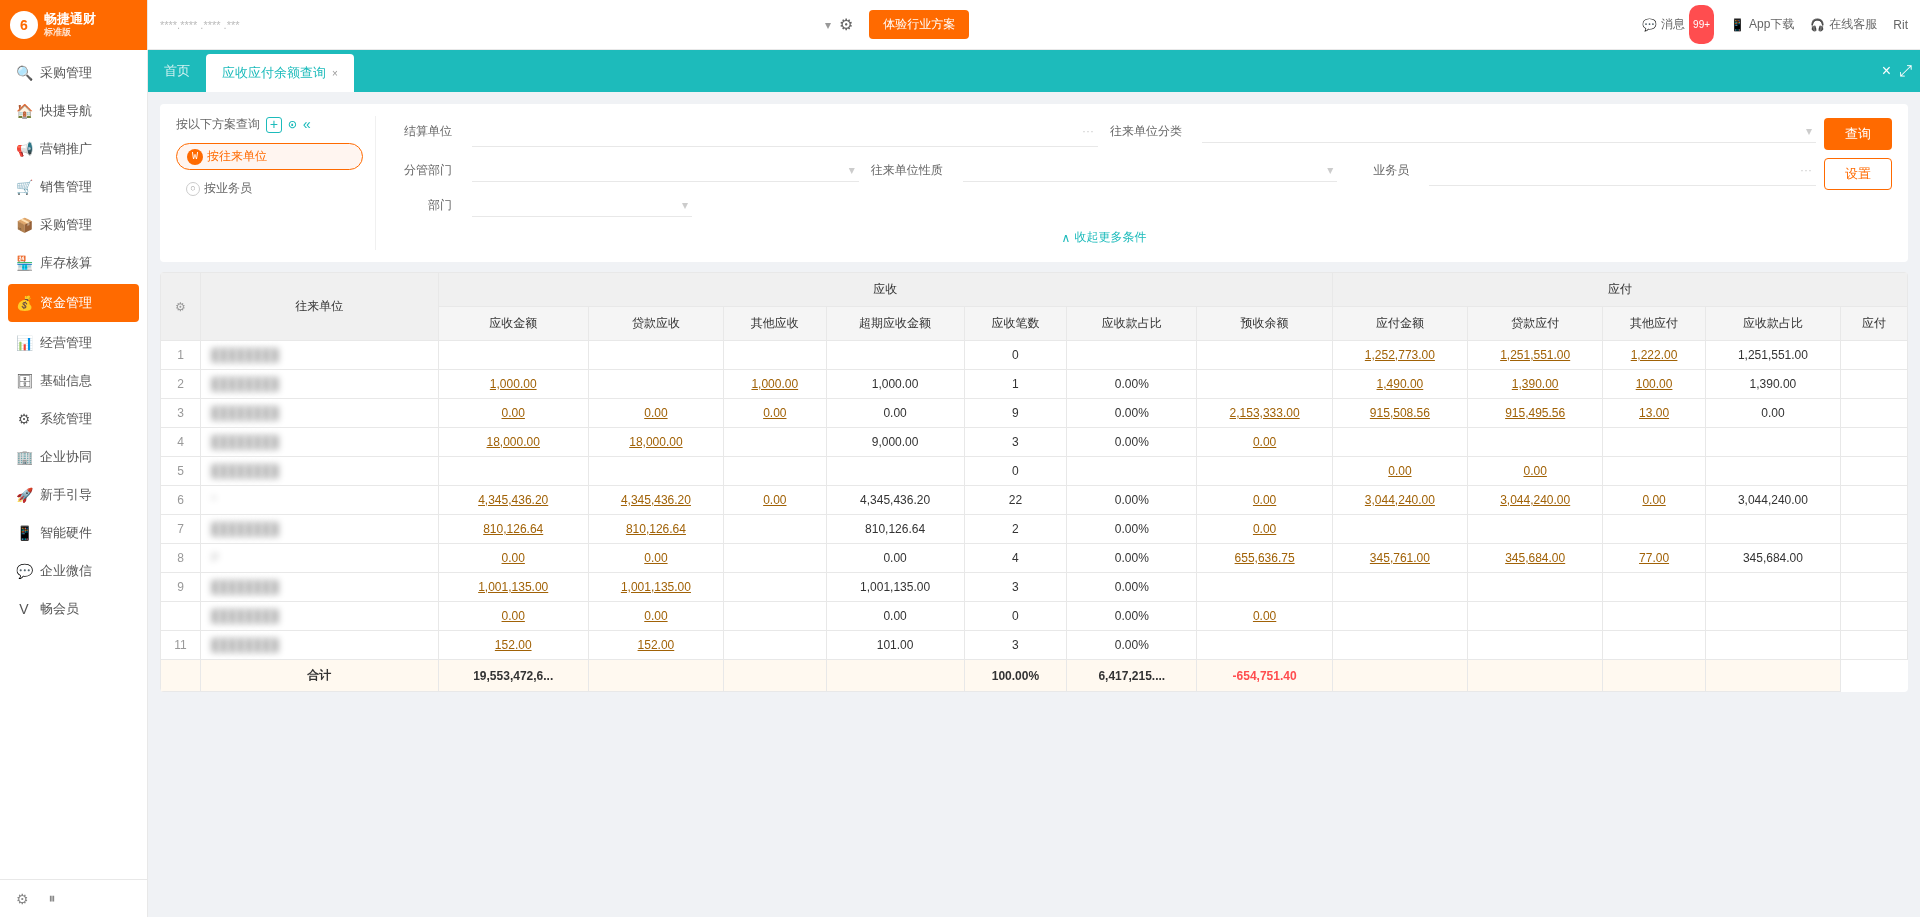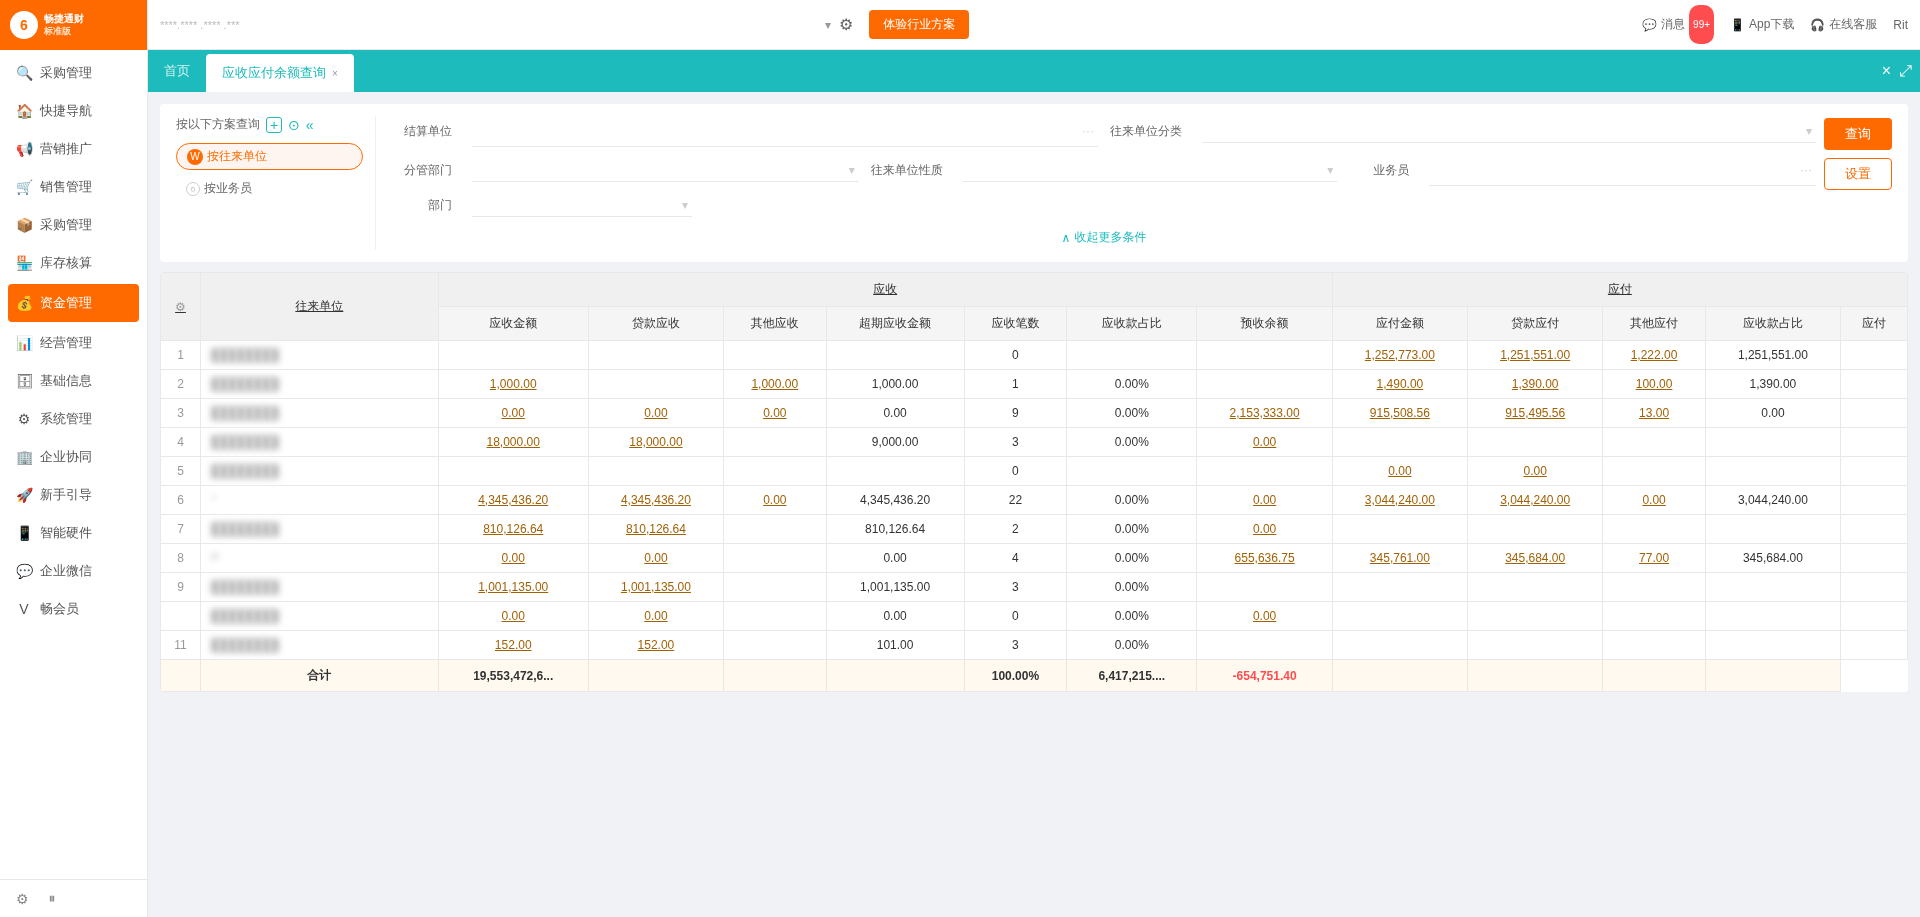--- a/index.html
+++ b/index.html
@@ -2,21 +2,21 @@
 <html><head>
   <meta charset="utf-8">
   <style>
     * { box-sizing: border-box; margin: 0; padding: 0; }
     body { font-family: 'Microsoft YaHei', Arial, sans-serif; font-size: 12px; background: #f5f5f5; color: #333; display: flex; height: 917px; overflow: hidden; }
 
     
     .sidebar { width: 148px; background: #fff; border-right: 1px solid #e8e8e8; display: flex; flex-direction: column; flex-shrink: 0; height: 100%; }
     .sidebar-logo { background: #ff6a00; height: 50px; display: flex; align-items: center; padding: 0 10px; color: #fff; font-weight: bold; font-size: 13px; gap: 6px; }
     .sidebar-logo-icon { width: 28px; height: 28px; background: #fff; border-radius: 50%; display: flex; align-items: center; justify-content: center; color: #ff6a00; font-weight: bold; font-size: 14px; }
-    .sidebar-logo-text { line-height: 1.2; font-size: 10px; }
+    .sidebar-logo-text { line-height: 1.2; font-size: 13px; }
     .sidebar-logo-badge { font-size: 9px; color: rgba(255,255,255,0.8); }
     .sidebar-menu { flex: 1; overflow-y: auto; padding: 4px 0; }
     .sidebar-item { display: flex; align-items: center; gap: 8px; padding: 10px 16px; cursor: pointer; color: #555; font-size: 13px; }
     .sidebar-item.active { background: #ff6a00; color: #fff; border-radius: 4px; margin: 2px 8px; padding: 10px 8px; }
     .sidebar-item .icon { width: 16px; text-align: center; font-size: 14px; }
     .sidebar-bottom { border-top: 1px solid #e8e8e8; display: flex; align-items: center; padding: 10px 16px; gap: 20px; }
     .sidebar-bottom-icon { color: #888; cursor: pointer; font-size: 14px; }
 
     
     .main { flex: 1; display: flex; flex-direction: column; overflow: hidden; }
@@ -61,21 +61,21 @@
     .filter-arrow { color: #ccc; }
     .filter-collapse { display: flex; justify-content: center; padding: 4px; }
     .filter-collapse-btn { color: #1dbbbb; font-size: 12px; cursor: pointer; display: flex; align-items: center; gap: 4px; border: none; background: none; }
     .query-btn { background: #ff6a00; color: #fff; border: none; border-radius: 4px; padding: 7px 20px; cursor: pointer; font-size: 13px; white-space: nowrap; }
     .set-btn { background: #fff; color: #ff6a00; border: 1px solid #ff6a00; border-radius: 4px; padding: 6px 20px; cursor: pointer; font-size: 13px; white-space: nowrap; margin-top: 4px; }
 
     
     .table-container { background: #fff; border-radius: 4px; overflow: auto; flex: 1; }
     table { width: 100%; border-collapse: collapse; font-size: 12px; }
     thead tr th { background: #f5f5f5; border: 1px solid #e8e8e8; padding: 8px 10px; text-align: center; font-weight: normal; color: #333; white-space: nowrap; }
-    thead tr.group-header th { background: #f0f0f0; text-decoration: underline; }
+    thead tr.group-header th { background: #f0f0f0; }
     tbody tr td { border: 1px solid #e8e8e8; padding: 7px 10px; text-align: center; color: #333; white-space: nowrap; }
     tbody tr td a { color: #a16207; text-decoration: underline; cursor: pointer; }
     tbody tr.total-row td { background: #fff9f0; font-weight: bold; }
     .gear-icon-cell { color: #999; cursor: pointer; }
   </style>
 </head>
 <body>
 
 <div class="sidebar">
   <div class="sidebar-logo">
@@ -194,21 +194,21 @@
       <span style="cursor:pointer;">⤢</span>
     </div>
   </div>
 
   <div class="content">
 
 
     <div class="filter-panel">
       <div style="display:flex;gap:16px;">
 
-        <div style="min-width:200px;border-right:1px solid #f0f0f0;padding-right:12px;">
+        <div style="min-width:200px;border-right:1px solid #f0f0f0;padding-right:12px;font-family:Liberation Mono, monospace;">
           <div style="display:flex;align-items:center;gap:6px;margin-bottom:10px;">
             <span style="color:#666;font-size:12px;">按以下方案查询</span>
             <span style="color:#1dbbbb;cursor:pointer;font-size:14px;border:1px solid #1dbbbb;width:16px;height:16px;border-radius:3px;display:inline-flex;align-items:center;justify-content:center;">+</span>
             <span style="color:#1dbbbb;cursor:pointer;font-size:14px;">⊙</span>
             <span style="color:#1dbbbb;cursor:pointer;font-size:14px;">«</span>
           </div>
           <div style="display:flex;flex-direction:column;gap:6px;">
             <div class="filter-scheme active">
               <div class="scheme-icon">W</div>
               <span>按往来单位</span>

